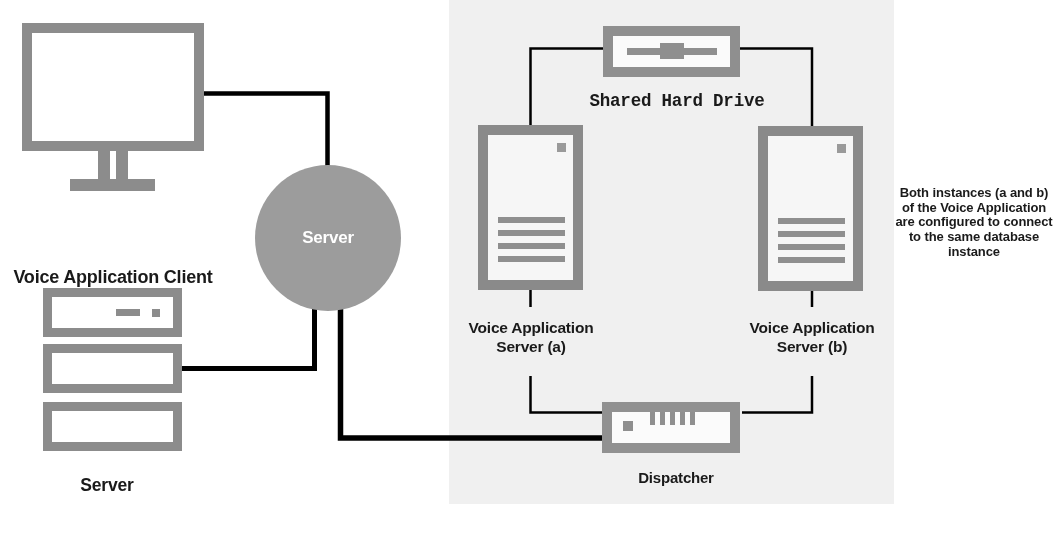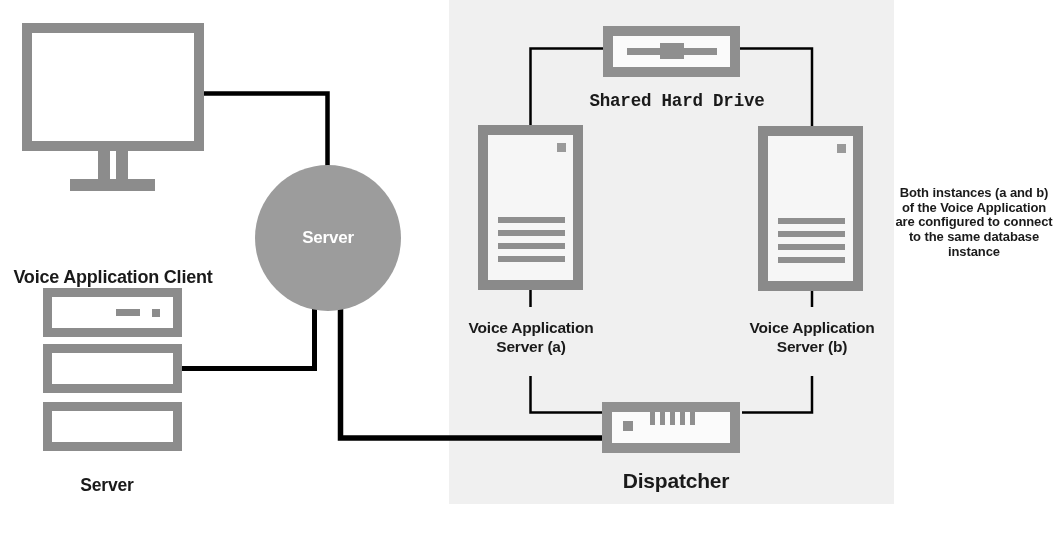--- a/index.html
+++ b/index.html
@@ -87,21 +87,21 @@
     color: #1a1a1a;
     font-weight: bold;
     letter-spacing: -0.2px;
     white-space: pre-line;
   }
   #lbl-client { left: 113px; top: 223px; font-size: 18px; margin-top: 44px; }
   #lbl-rack   { left: 107px; top: 475px; font-size: 17.5px; }
   #lbl-hdd    { left: 677px; top: 91px;  font-size: 17.5px; font-family: Liberation Mono, monospace; }
   #lbl-a      { left: 531px; top: 319px; font-size: 15.5px; line-height: 18.5px; }
   #lbl-b      { left: 812px; top: 319px; font-size: 15.5px; line-height: 18.5px; }
-  #lbl-disp   { left: 676px; top: 469px; font-size: 21px; text-align: right; }
+  #lbl-disp   { left: 676px; top: 469px; font-size: 15px; text-align: right; }
   #note {
     left: 974px; top: 186px; width: 176px;
     font-size: 13px; line-height: 14.7px; font-weight: bold;
     letter-spacing: -0.1px;
   }
 </style>
 </head>
 <body>
 
 <div id="canvas">

